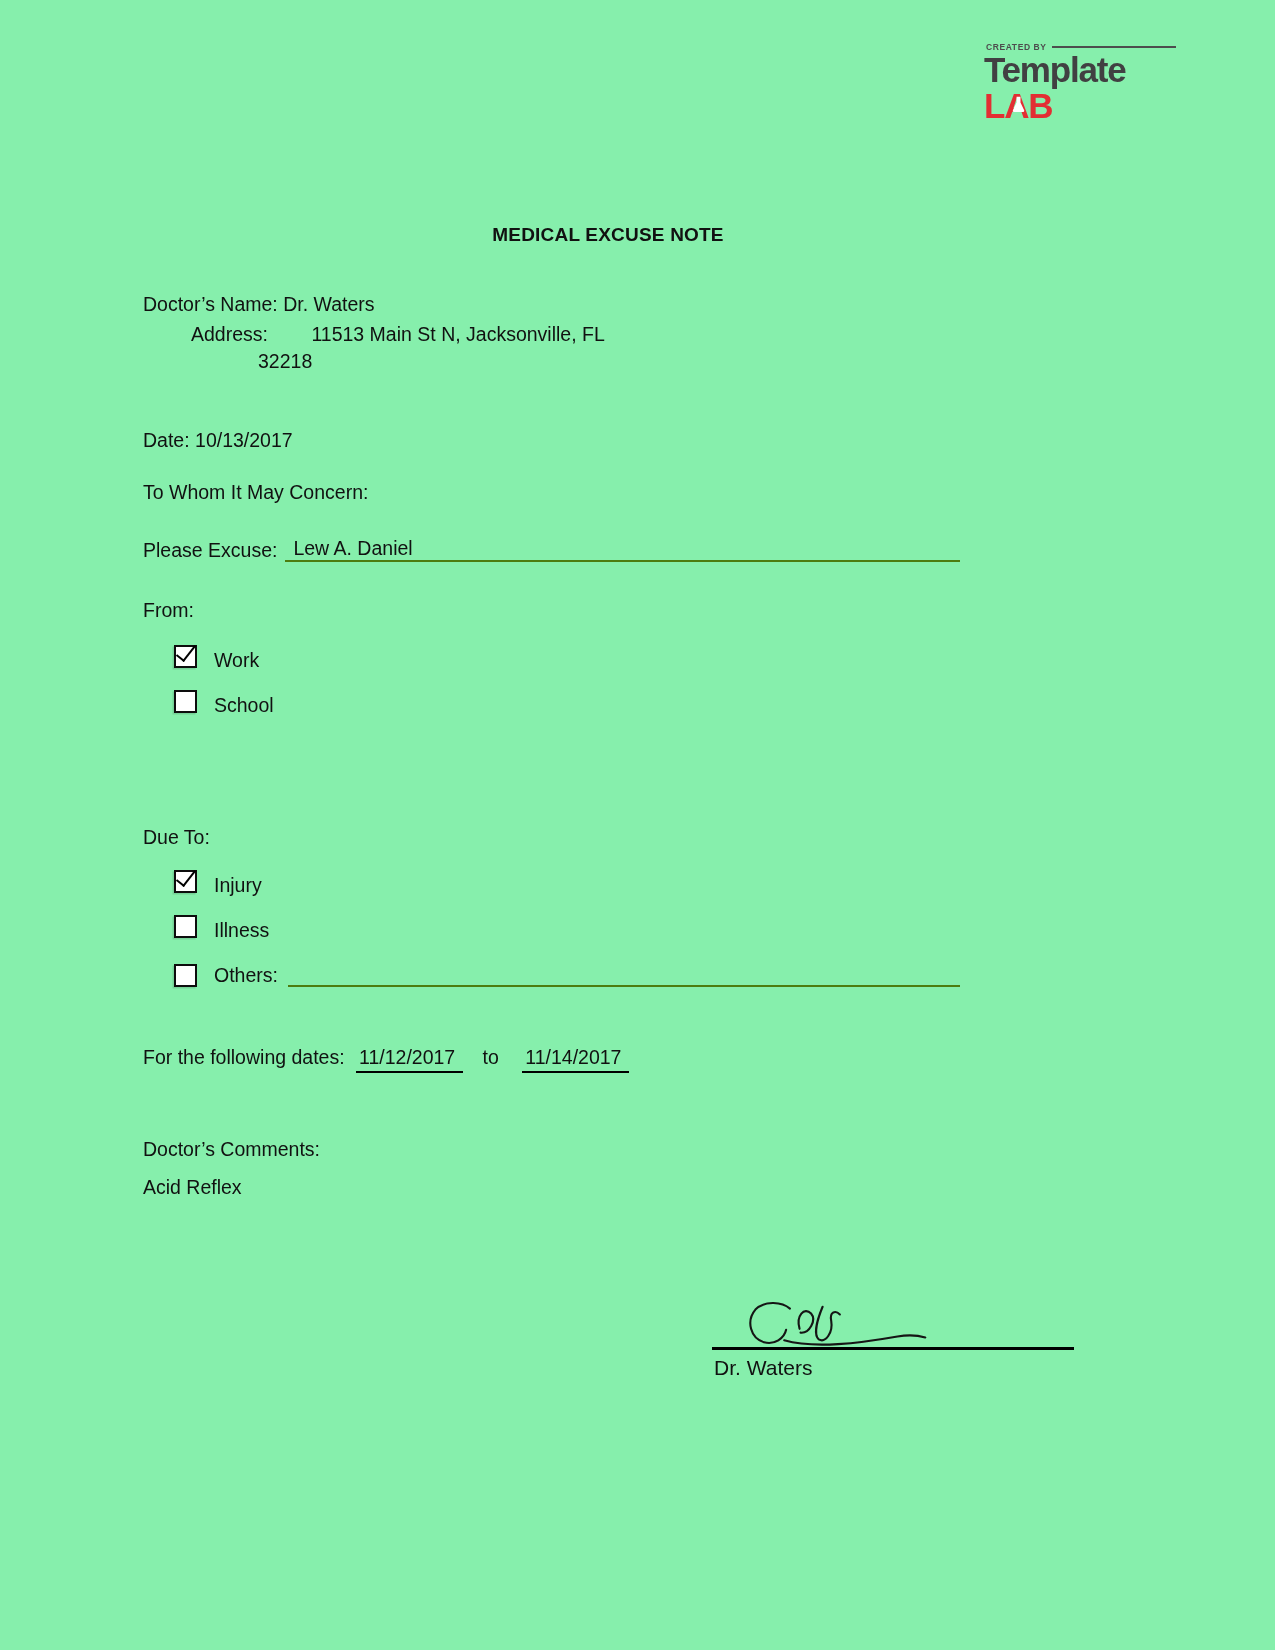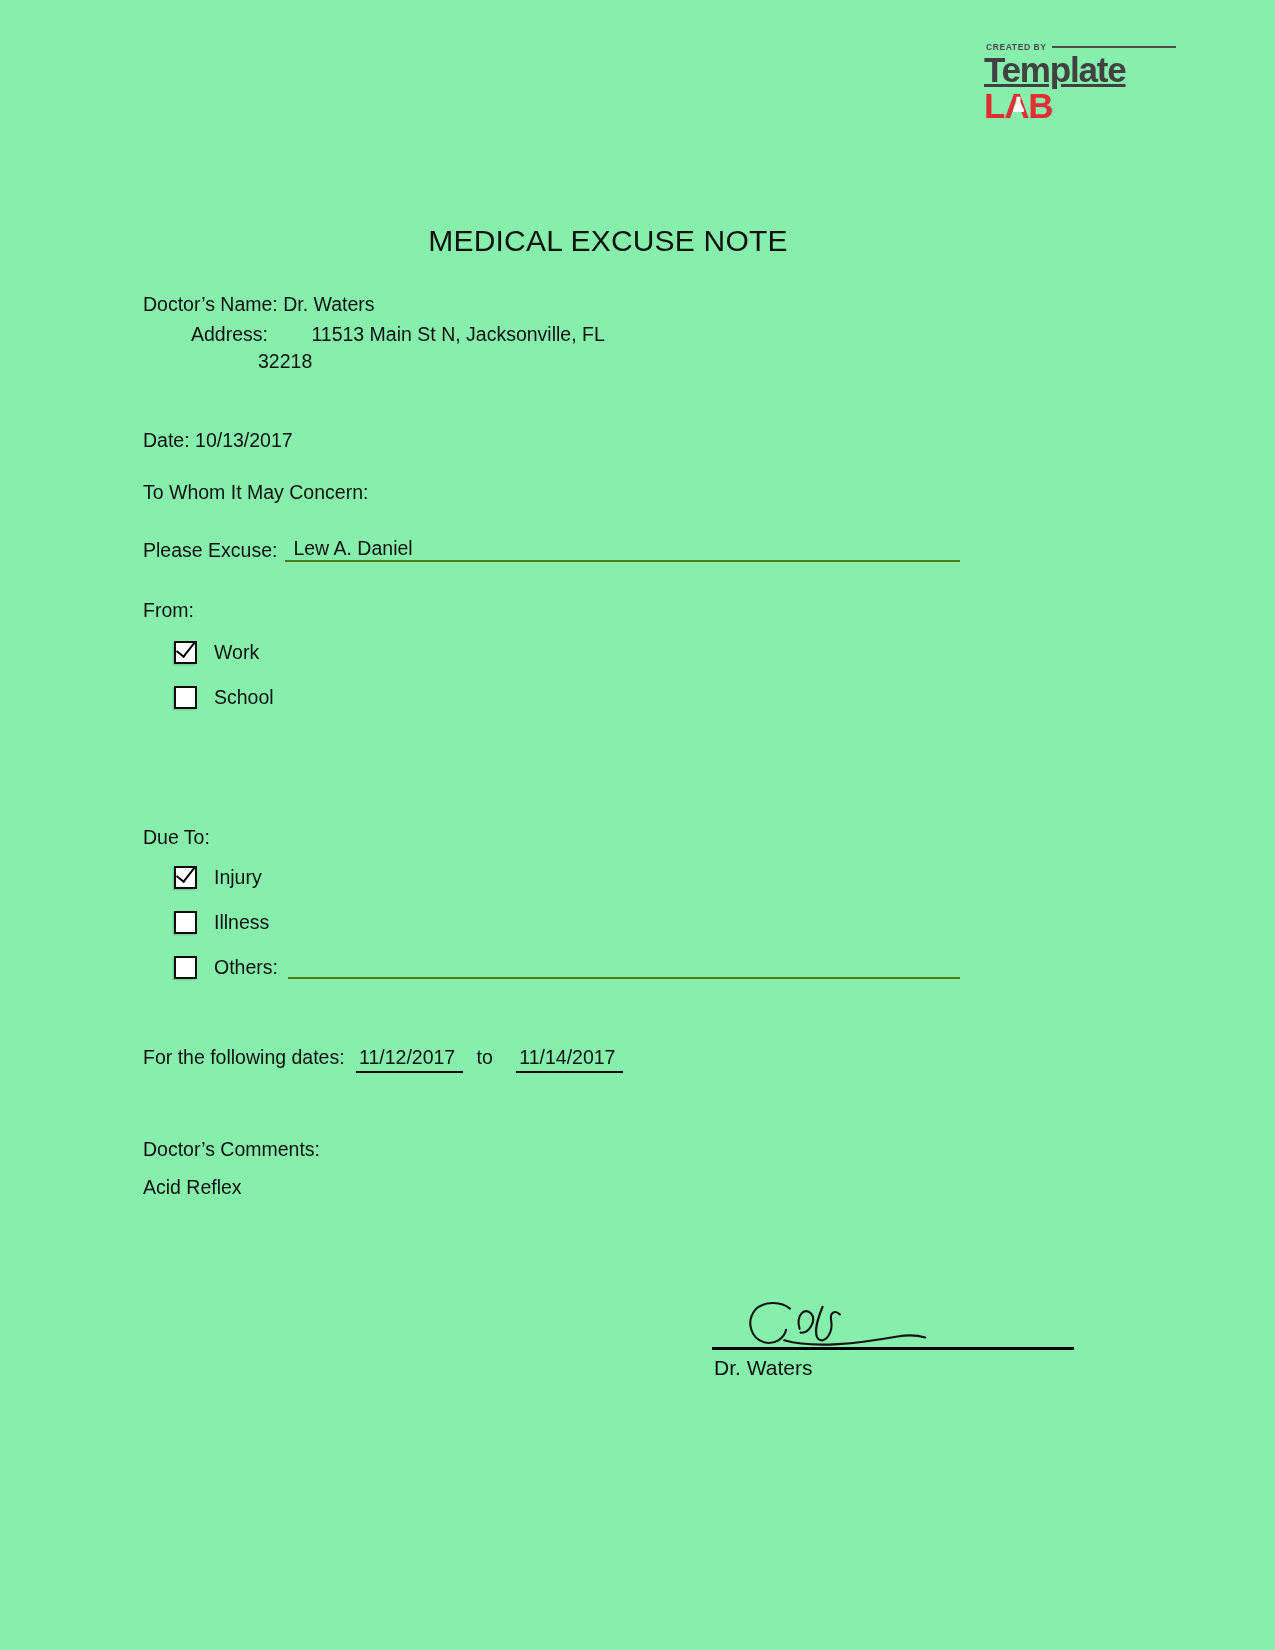--- a/index.html
+++ b/index.html
@@ -13,28 +13,28 @@
 
   
   .logo { position:absolute; top:42px; left:984px; width:192px; }
   .created-row { display:flex; align-items:center; height:10px; margin-left:2px; }
   .created-by {
     font-size:8.5px; font-weight:bold; letter-spacing:0.6px; color:#4d4d4d;
     white-space:nowrap;
   }
   .created-line { flex:1; height:2px; background:#4d4d4d; margin-left:5px; }
   .brand { font-size:35px; font-weight:bold; letter-spacing:-1.2px; line-height:36px; }
-  .brand-template { color:#414042;text-decoration:underline; }
+  .brand-template { color:#414042; }
   .brand-lab { color:#e32e33; position:relative; display:inline-block; }
   .flask { position:absolute; left:50%; bottom:5px; transform:translateX(-46%); }
 
   
   .title {
     top:224px; left:143px; width:930px; text-align:center;
-    font-size:30px; font-weight:normal; letter-spacing:0.2px;
+    font-size:19px; font-weight:bold; letter-spacing:0.2px;
   }
 
   
   .row { position:absolute; left:143px; white-space:nowrap; }
   .label-inline { display:inline-block; }
   .addr-label { display:inline-block; width:115px;margin-left:48px; }
 
   
   .excuse-row { display:flex; align-items:flex-end; width:817px;gap:8px; }
   .fill-line {
@@ -48,31 +48,31 @@
   .cb {
     display:inline-block; width:19px; height:19px; border:2px solid #0d0d0d;
     position:relative; background:#fff; box-shadow:-1.5px 1.5px 0 rgba(0,0,0,0.12);
     flex:0 0 auto;
   }
   .cb.checked::after {
     content:""; position:absolute; left:5px; top:-6px; width:8px; height:18px;
     border-right:2.6px solid #000; border-bottom:2.6px solid #000;
     transform:rotate(38deg);
   }
-  .opt-label { margin-left:17px; }
+  .opt-label { margin-left:17px;margin-top:8px; }
   .opt-fill { display:flex; align-items:flex-end; width:786px; }
   .opt-fill .fill-line { margin-left:10px; }
 
   
   .date-underline {
     display:inline-block; border-bottom:2.5px solid #000;
     padding:0 8px 2px 3px;
     margin-left:8px;
   }
-  .to-word { margin:0 10px 0 8px; }
+  .to-word { margin:0 10px 0 14px; }
 
   
   .sig-block { position:absolute; left:712px; top:1298px; width:362px; }
   .sig-svg { position:absolute; left:30px; top:2px; }
   .sig-line { position:absolute; left:0; top:49px; width:362px; height:3px; background:#000; }
   .sig-name { position:absolute; left:2px; top:58px; font-size:21px; }
 </style>
 </head>
 <body>
 

